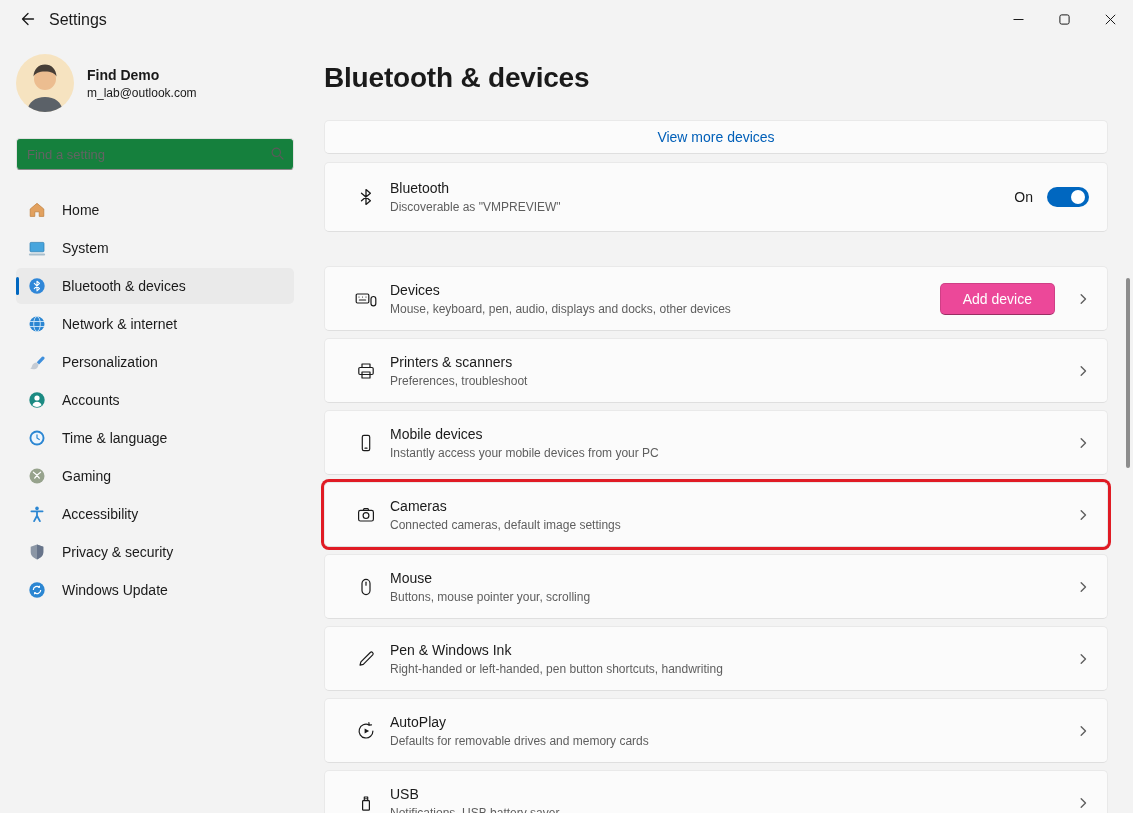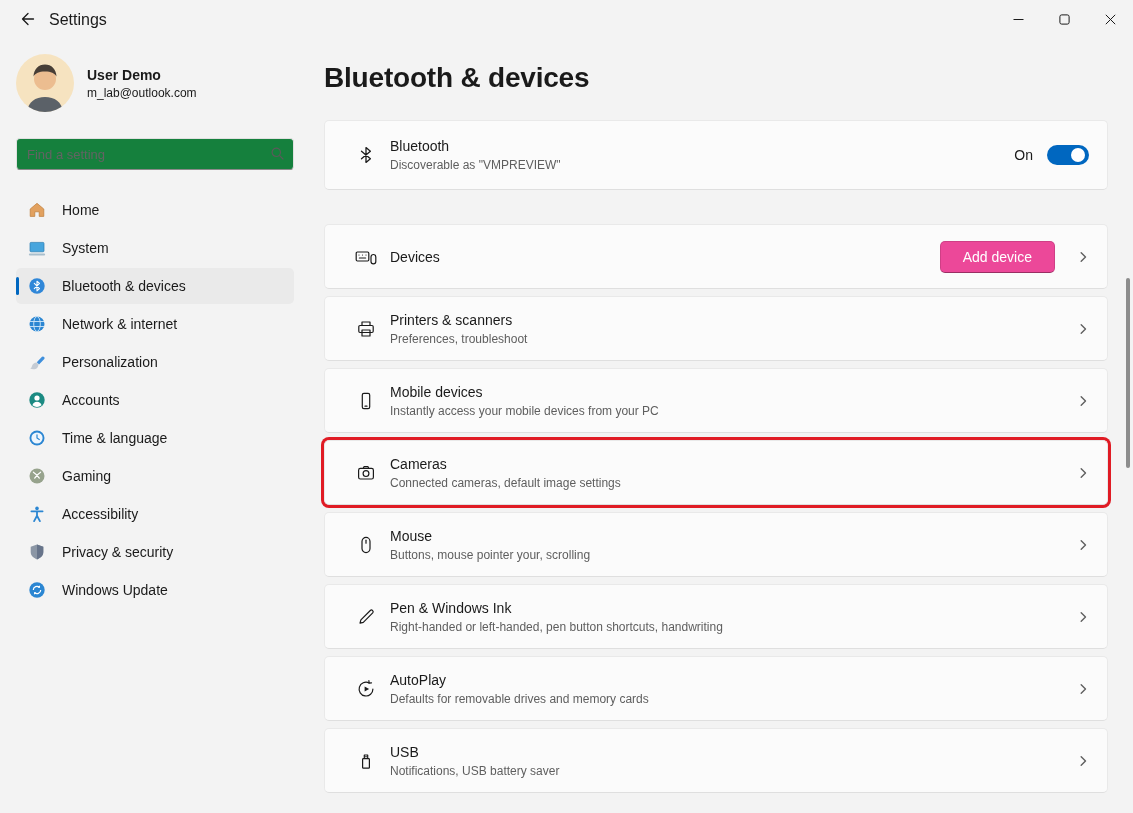--- a/index.html
+++ b/index.html
@@ -89,21 +89,21 @@
   <div class="user">
     <span class="avatar">
       <svg width="58" height="58" viewBox="0 0 58 58">
         <rect width="58" height="58" fill="#f6e3c0"></rect>
         <path d="M11 58c1-10 8.5-15 18-15s17 5 18 15Z" fill="#5b6168"></path>
         <circle cx="29" cy="25" r="11" fill="#ecbd90"></circle>
         <path d="M17.5 22.5c.4-7.5 5-12 11.5-12s11.1 4.5 11.5 12c-2.2-3.4-5.2-5-11.5-5s-9.3 1.6-11.5 5Z" fill="#473e36"></path>
       </svg>
     </span>
     <div>
-      <div class="user-name">User Demo</div>
+      <div class="user-name">Find Demo</div>
       <div class="user-email">m_lab@outlook.com</div>
     </div>
   </div>
 
   <div class="searchbox">
     <input type="text" placeholder="Find a setting" style="">
     <span class="search-ico">
       <svg width="15" height="15" viewBox="0 0 15 15" fill="none" stroke="#5a5a5a" stroke-width="1.2" stroke-linecap="round">
           <circle cx="6.3" cy="6.3" r="4.2"></circle>
           <path d="M9.6 9.6l3.4 3.4"></path>
@@ -192,20 +192,23 @@
             <path d="M6 13.8v-2.5h2.5Z" fill="#fff"></path>
           </svg></span>
       <span>Windows Update</span>
     </div>
   </nav>
 </aside>
 
 <main>
   <h1>Bluetooth &amp; devices</h1>
 
+  <div class="card view-more">
+    <span>View more devices</span>
+  </div>
 
   <div class="card row bt-row">
     <span class="ricon">
       <svg width="20" height="20" viewBox="0 0 20 20">
           <path d="M5.5 6.2l8.9 7.6L10 17.4V2.6l4.4 3.6-8.9 7.6" fill="none" stroke="currentColor" stroke-width="1.3" stroke-linecap="round" stroke-linejoin="round"></path>
         </svg>
     </span>
     <div>
       <div class="rtitle">Bluetooth</div>
       <div class="rsub">Discoverable as "VMPREVIEW"</div>
@@ -223,20 +226,21 @@
     <div class="card row">
       <span class="ricon">
         <svg width="22" height="20" viewBox="0 0 22 20" fill="none" stroke="currentColor" stroke-width="1.2" stroke-linecap="round" stroke-linejoin="round">
             <rect x="1.2" y="5" width="12.6" height="9" rx="1.2"></rect>
             <path d="M4 8h.01M7.5 8h.01M11 8h.01M4.4 11h6.2"></path>
             <rect x="16" y="7.5" width="4.8" height="9.4" rx="2.4"></rect>
           </svg>
       </span>
       <div>
         <div class="rtitle">Devices</div>
+        <div class="rsub">Mouse, keyboard, pen, audio, displays and docks, other devices</div>
       </div>
       <button class="add-btn">Add device</button>
       <span class="chev"><svg width="12" height="12" viewBox="0 0 12 12" fill="none" stroke="#5f5f5f" stroke-width="1.4" stroke-linecap="round" stroke-linejoin="round">
             <path d="M4.2 1.8 8.5 6l-4.3 4.2"></path>
           </svg></span>
     </div>
 
     <div class="card row">
       <span class="ricon">
         <svg width="20" height="20" viewBox="0 0 20 20" fill="none" stroke="currentColor" stroke-width="1.2" stroke-linecap="round" stroke-linejoin="round">

